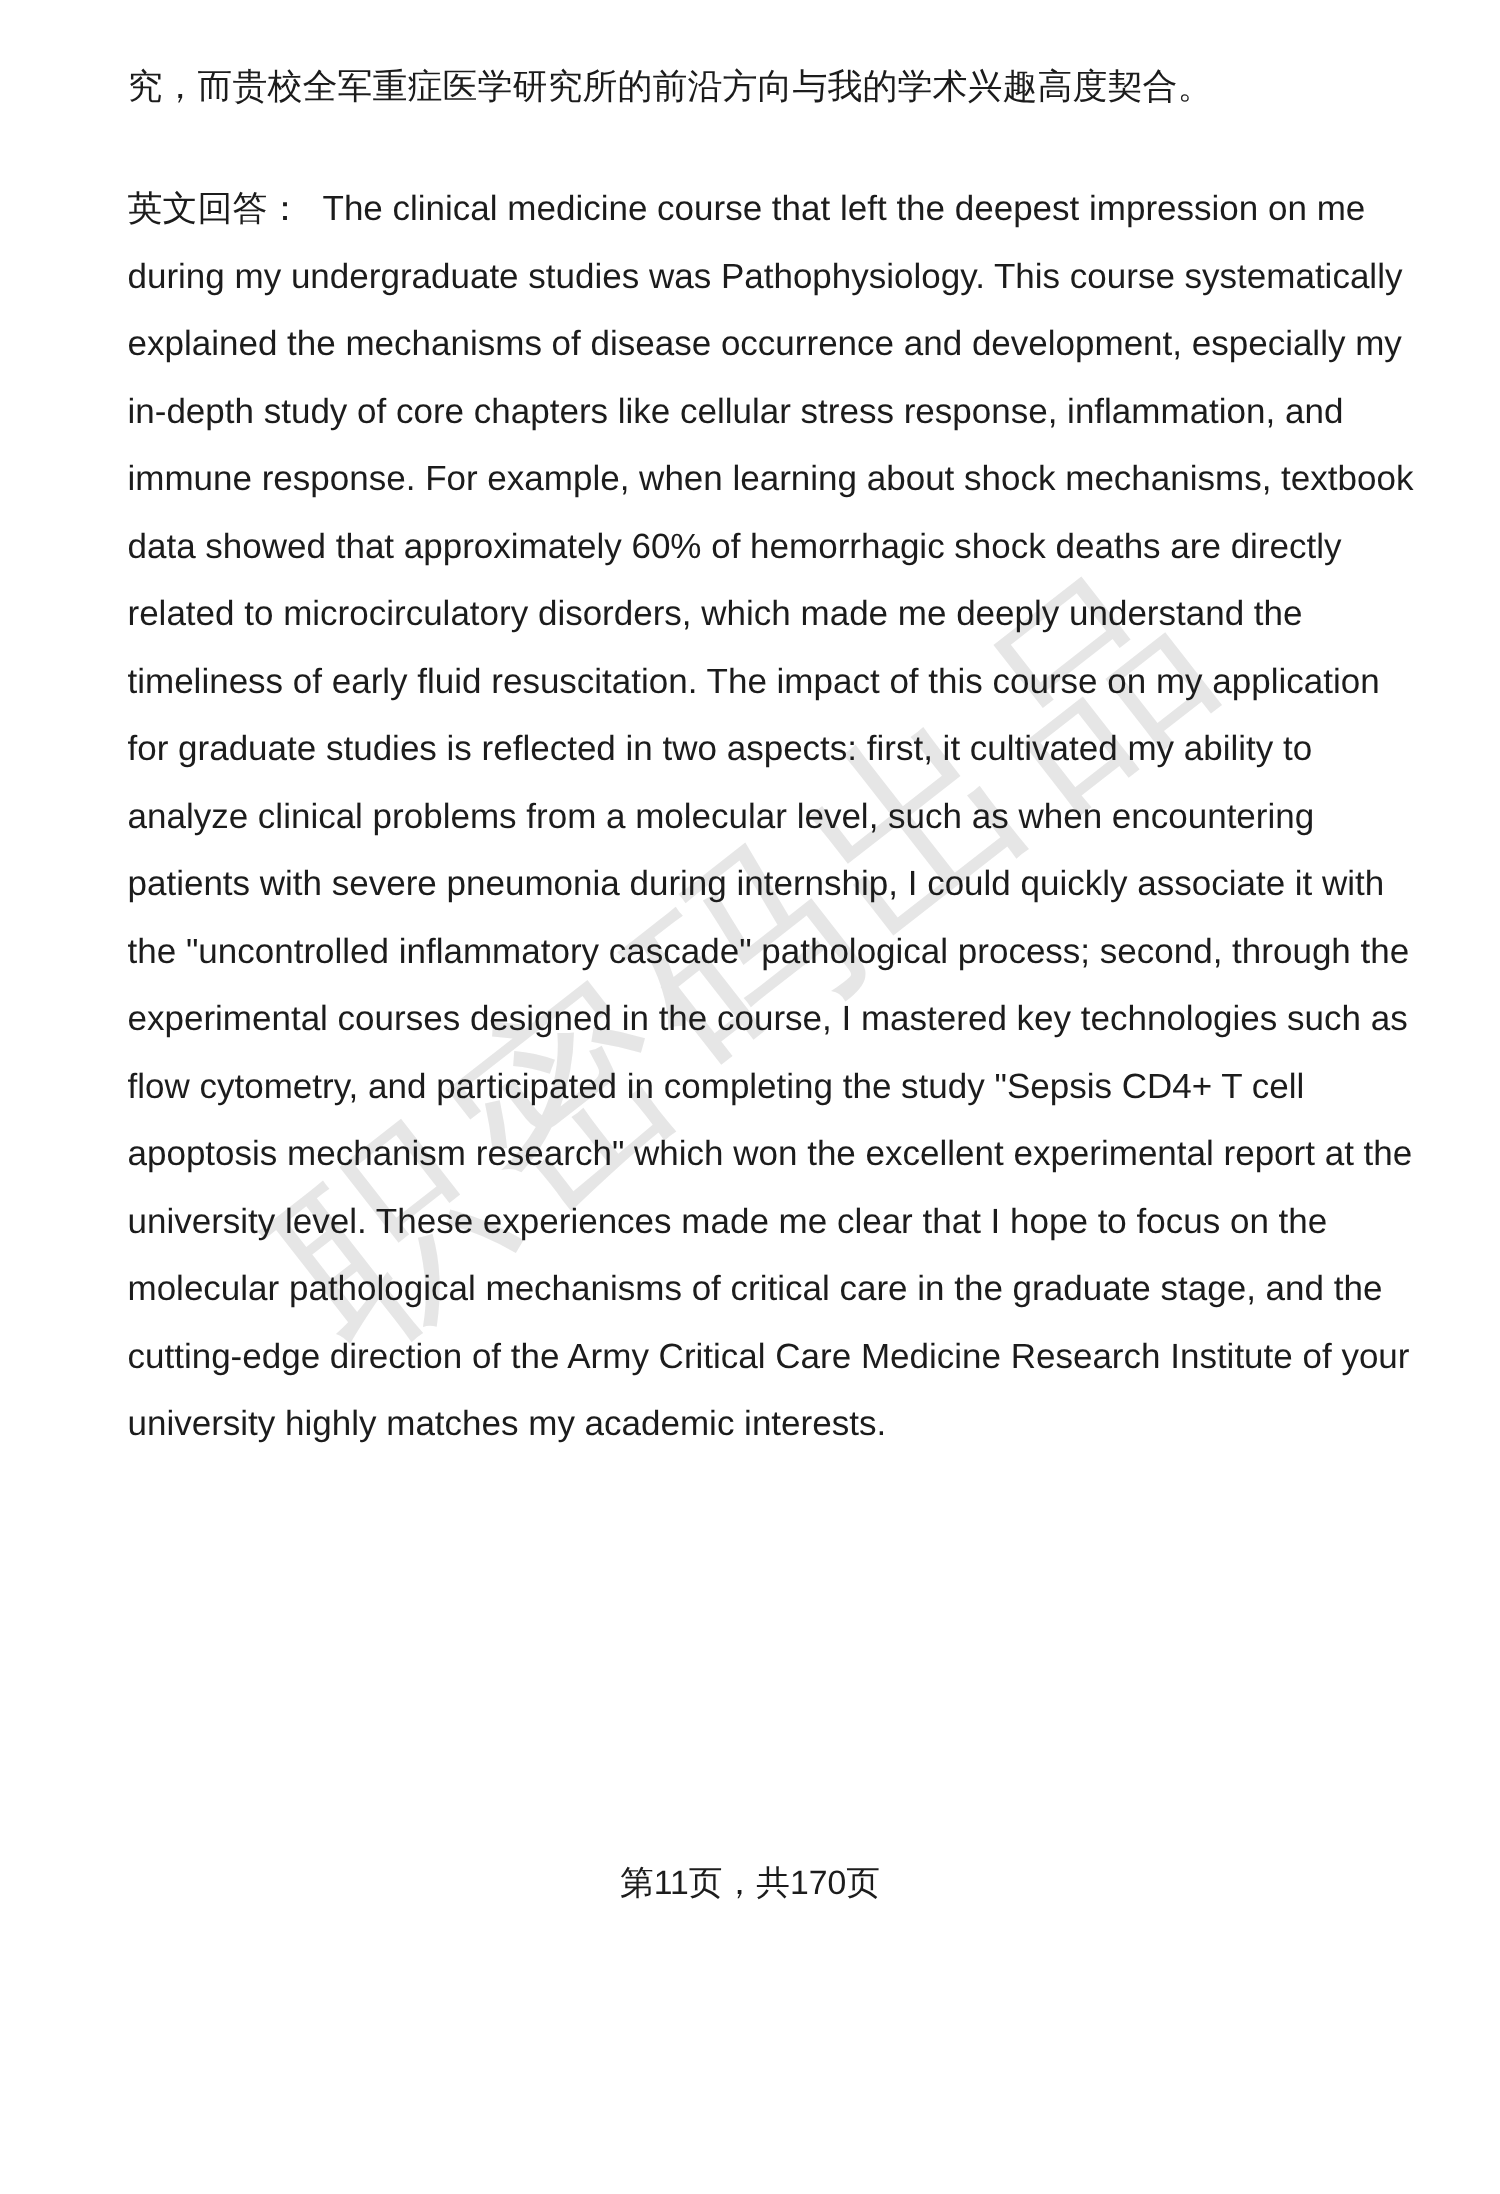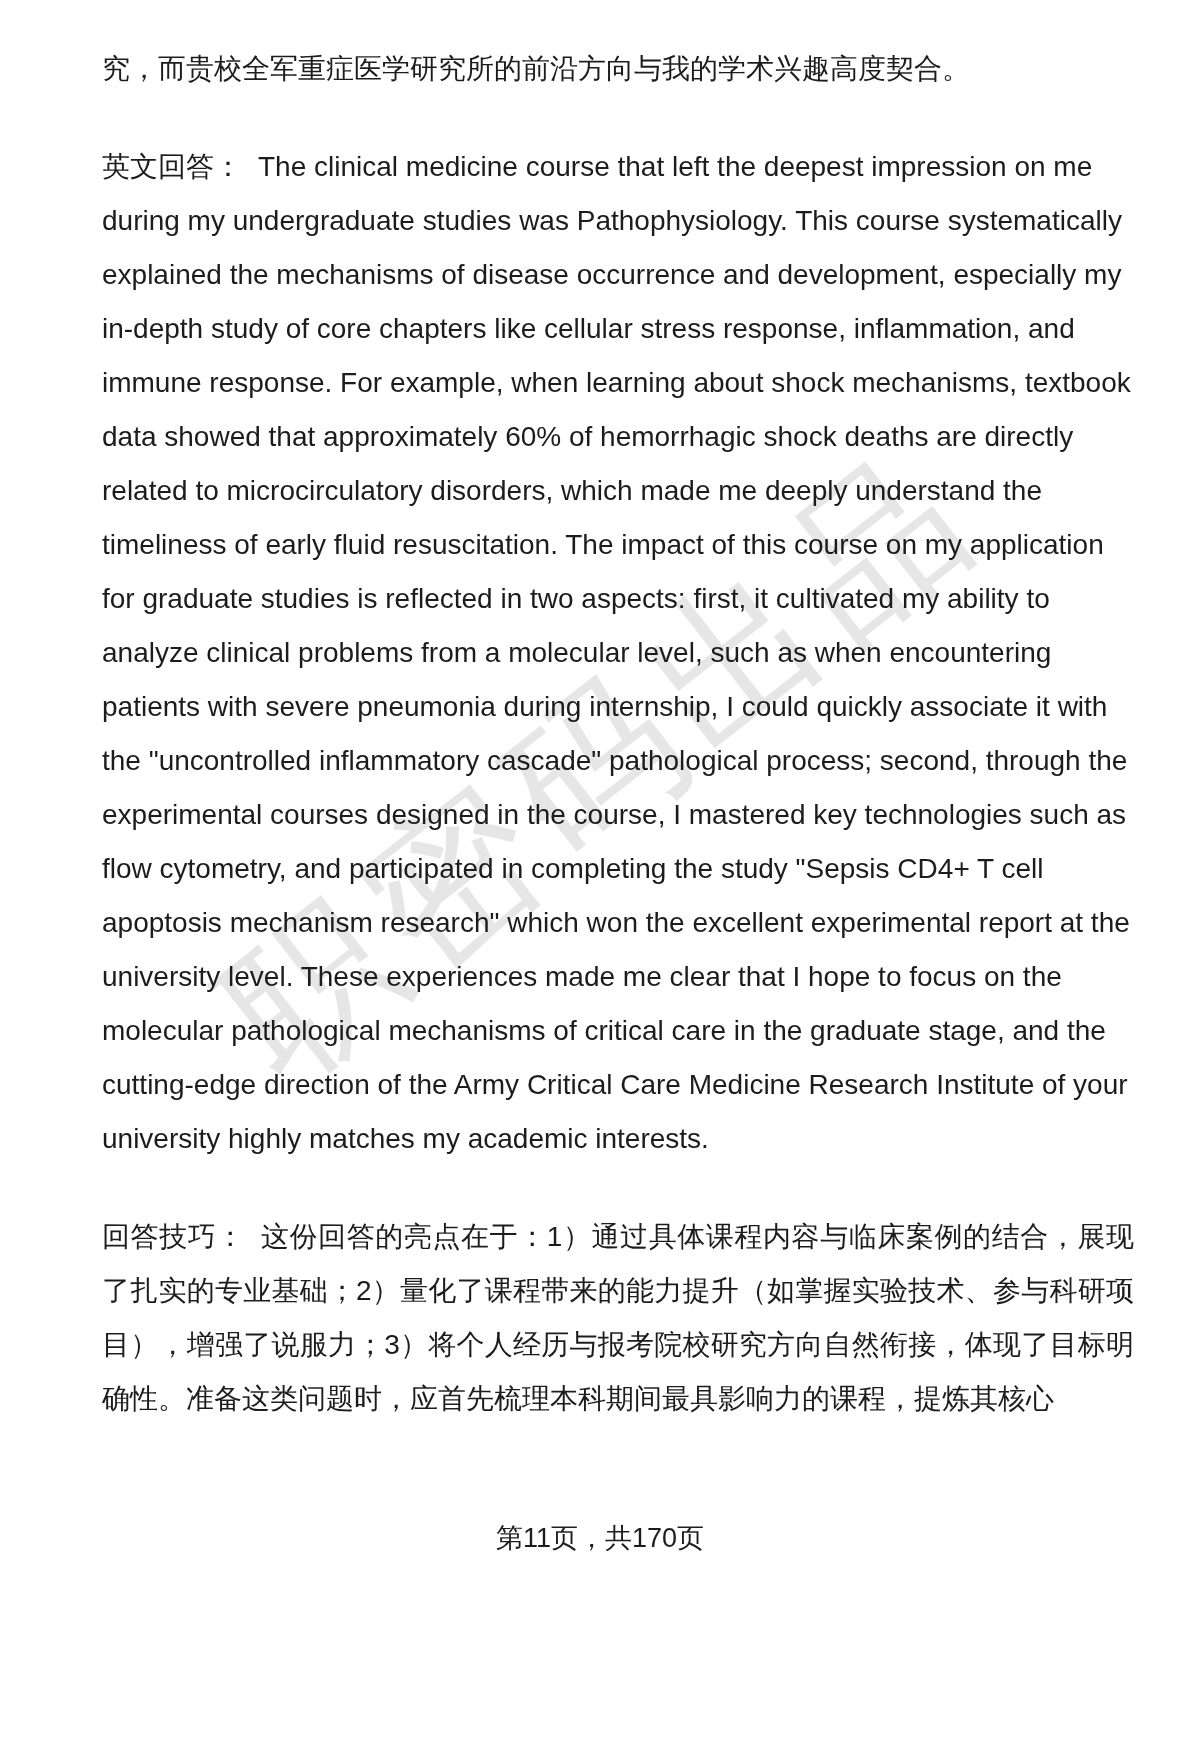--- a/index.html
+++ b/index.html
@@ -46,21 +46,21 @@
     letter-spacing: 14px;
     white-space: nowrap;
     color: rgba(140, 140, 140, 0.22);
     z-index: 0;
     pointer-events: none;
     user-select: none;
   }
   .footer {
     position: absolute;
     z-index: 1;
-    top: 1520px;
+    top: 1488px;
     left: 0;
     right: 0;
     text-align: center;
     font-size: 27px;
     color: #1c1c1c;
   }
 </style>
 </head>
 <body>
 
@@ -69,21 +69,18 @@
   <div class="watermark">职密码出品</div>
 
   <div class="content">
 
     <p class="zh">究，而贵校全军重症医学研究所的前沿方向与我的学术兴趣高度契合。</p>
 
     <p class="en">
       <span class="label">英文回答：</span><span>The clinical medicine course that left the deepest impression on me during my undergraduate studies was Pathophysiology. This course systematically explained the mechanisms of disease occurrence and development, especially my in-depth study of core chapters like cellular stress response, inflammation, and immune response. For example, when learning about shock mechanisms, textbook data showed that approximately 60% of hemorrhagic shock deaths are directly related to microcirculatory disorders, which made me deeply understand the timeliness of early fluid resuscitation. The impact of this course on my application for graduate studies is reflected in two aspects: first, it cultivated my ability to analyze clinical problems from a molecular level, such as when encountering patients with severe pneumonia during internship, I could quickly associate it with the "uncontrolled inflammatory cascade" pathological process; second, through the experimental courses designed in the course, I mastered key technologies such as flow cytometry, and participated in completing the study "Sepsis CD4+ T cell apoptosis mechanism research" which won the excellent experimental report at the university level. These experiences made me clear that I hope to focus on the molecular pathological mechanisms of critical care in the graduate stage, and the cutting-edge direction of the Army Critical Care Medicine Research Institute of your university highly matches my academic interests.</span>
     </p>
 
-    <p class="zh">
-      <span class="label">回答技巧：</span><span>这份回答的亮点在于：1）通过具体课程内容与临床案例的结合，展现了扎实的专业基础；2）量化了课程带来的能力提升（如掌握实验技术、参与科研项目），增强了说服力；3）将个人经历与报考院校研究方向自然衔接，体现了目标明确性。准备这类问题时，应首先梳理本科期间最具影响力的课程，提炼其核心</span>
-    </p>
 
   </div>
 
   <div class="footer">第11页，共170页</div>
 
 </div>
 
 </body></html>

